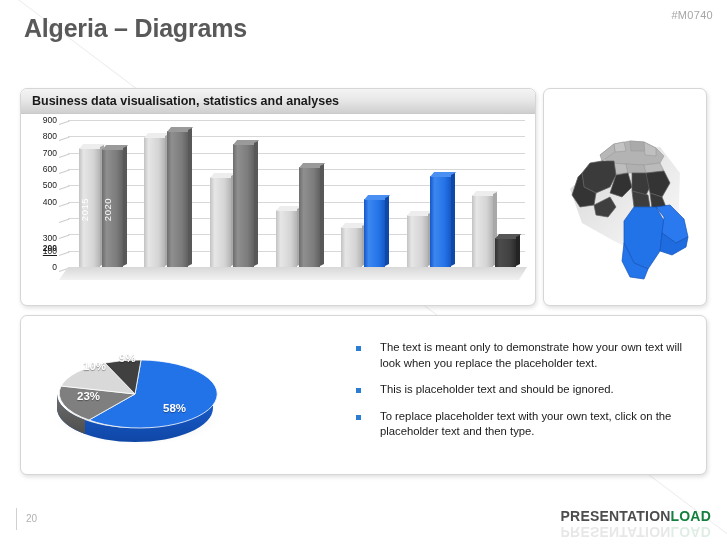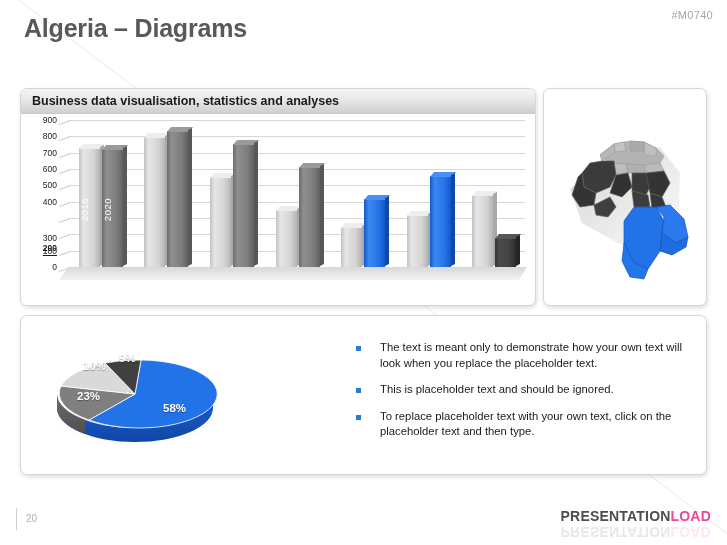--- a/index.html
+++ b/index.html
@@ -280,21 +280,21 @@
     font-size: 10px;
     color: #b0b0b0;
   }
   #logo {
     position: absolute;
     right: 16px; top: 508px;
     text-align: right;
   }
   .logo-main { font-size: 14px; font-weight: bold; letter-spacing: 0.2px; }
   .logo-p1 { color: #4d4d4d; }
-  .logo-p2 { color: #ec4899; margin-top: 21px; }
+  .logo-p2 { color: #15803d; margin-top: 21px; }
   .logo-reflect {
     font-size: 14px; font-weight: bold; letter-spacing: 0.2px;
     transform: scaleY(-1);
     opacity: 0.13;
     margin-top: 0px;
     filter: blur(0.4px);
   }
 </style>
 </head>
 <body>

